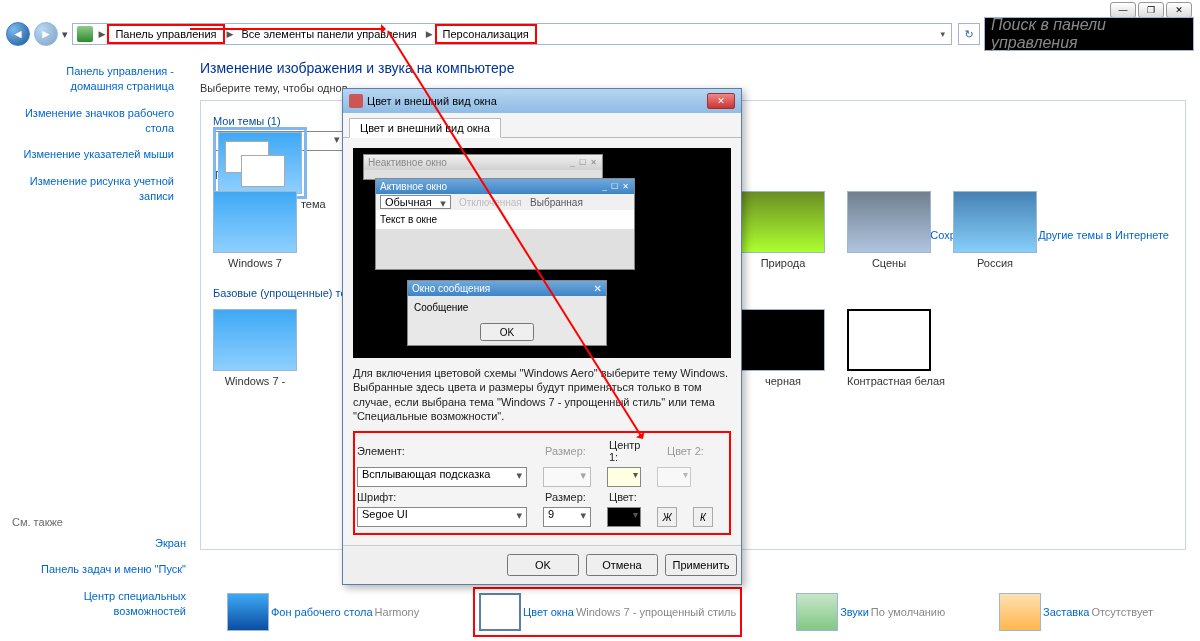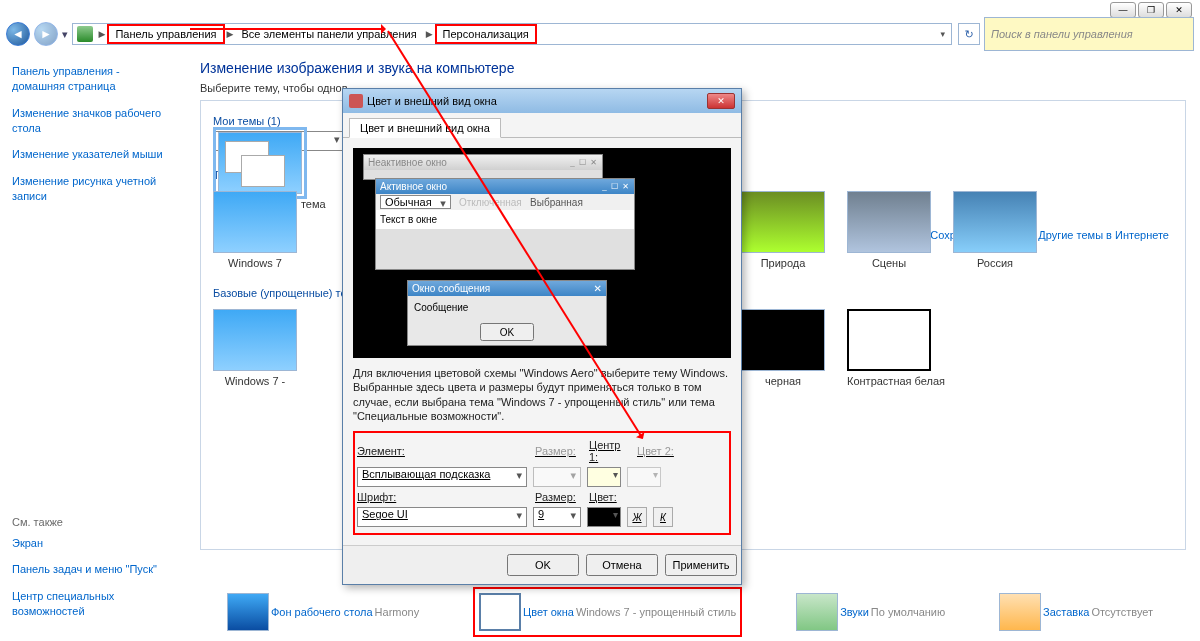--- a/index.html
+++ b/index.html
@@ -12,25 +12,25 @@
 
 .navbar { position: absolute; top: 20px; left: 0; right: 0; height: 28px; display: flex; align-items: center; padding: 0 6px; gap: 4px; }
 .nav-btn { width: 24px; height: 24px; border-radius: 50%; background: radial-gradient(circle at 30% 30%, #7db9e8, #1e5799); border: 1px solid #3a7bd5; display: flex; align-items: center; justify-content: center; color: #fff; font-size: 12px; }
 .nav-btn.fwd { opacity: .55; }
 .addr { flex: 1; height: 22px; border: 1px solid #9db6d4; background: #fff; display: flex; align-items: center; padding: 0 4px; font-size: 11px; }
 .addr .crumb { padding: 2px 6px; cursor: pointer; border-right: 1px solid transparent; }
 .addr .chev { color: #555; padding: 0 2px; font-size: 9px; }
 .addr .red-box { border: 2px solid #f00; }
 .addr .ctlicon { width: 16px; height: 16px; background: linear-gradient(#8ecb8e,#2a8b2a); border-radius: 2px; margin-right: 4px; }
 .refresh { width: 22px; height: 22px; border: 1px solid #9db6d4; background: #fff; margin-left: 2px; display: flex; align-items: center; justify-content: center; color: #2a5ea8; }
-.search { width: 210px; height: 22px; border: 1px solid #9db6d4; background: #fef9c3; padding: 16px 6px; color: #888; font-style: italic; font-size: 11px; display: flex; align-items: center; }
+.search { width: 210px; height: 22px; border: 1px solid #9db6d4; background: #000000; padding: 16px 6px; color: #888; font-style: italic; font-size: 16px; display: flex; align-items: center; }
 
 
 .sidebar { position: absolute; top: 54px; left: 0; width: 186px; bottom: 0; padding: 10px 12px; background: #fff; }
-.sidebar a { display: block; color: #0066cc; text-decoration: none; margin-bottom: 12px; line-height: 1.35; }
+.sidebar a { display: block; color: #0066cc; text-decoration: none; margin-bottom: 12px; line-height: 1.35; text-align: right; }
 .sidebar .seealso { position: absolute; bottom: 10px; left: 12px; }
 .sidebar .seealso h4 { color: #6a6a6a; font-weight: normal; margin-bottom: 8px; }
 
 
 .content { position: absolute; top: 54px; left: 186px; right: 0; bottom: 0; padding: 6px 14px; overflow: hidden; }
 .content h1 { color: #003399; font-size: 14px; font-weight: normal; margin-bottom: 6px; }
 .content .sub { color: #333; margin-bottom: 6px; }
 .themes-frame { border: 1px solid #c9d6e6; background: #fff; padding: 8px 12px; height: 450px; position: relative; }
 .section-label { color: #0a4da2; margin: 6px 0 4px; }
 .theme-row { display: flex; gap: 40px; }
@@ -68,21 +68,21 @@
 .pwin .pt.active { background: linear-gradient(#6fa8dc,#3d85c6); color: #fff; }
 .pwin .wbtns { font-size: 8px; letter-spacing: 1px; }
 .pwin .menu { background: #f0f0f0; font-size: 10px; padding: 2px 4px; color: #555; }
 .pwin .menu .sel { color: #000; }
 .pwin .body { background: #fff; padding: 4px; font-size: 10px; }
 .msgbox { position: absolute; background: #e8e8e8; border: 1px solid #888; }
 .msgbox .mt { background: linear-gradient(#6fa8dc,#3d85c6); color: #fff; font-size: 10px; padding: 2px 4px; display: flex; justify-content: space-between; }
 .msgbox .mb { padding: 6px; font-size: 10px; }
 .msgbox button { width: 54px; height: 18px; margin: 4px auto; display: block; font-size: 10px; }
 .note { font-size: 11px; color: #222; margin: 8px 0; line-height: 1.3; }
-.form-row { display: flex; align-items: center; gap: 6px; margin: 4px 0; text-decoration: underline; }
+.form-row { display: flex; align-items: center; gap: 16px; margin: 4px 0; }
 .lbl { color: #222; }
 .lbl.dis { color: #999; }
 .sel { border: 1px solid #888; background: #fff; height: 20px; padding: 0 18px 0 4px; font-size: 11px; position: relative; }
 .sel::after { content: "▾"; position: absolute; right: 4px; top: 1px; color: #555; }
 .sel.sm { width: 48px; }
 .colbox { width: 34px; height: 20px; border: 1px solid #888; background: #fff; position: relative; }
 .colbox.c1 { background: #ffffe1; }
 .colbox.c2 { background: #000; }
 .colbox::after { content: "▾"; position: absolute; right: 2px; top: 1px; font-size: 10px; color: #555; }
 .form-red { border: 2px solid #f00; padding: 2px; }

